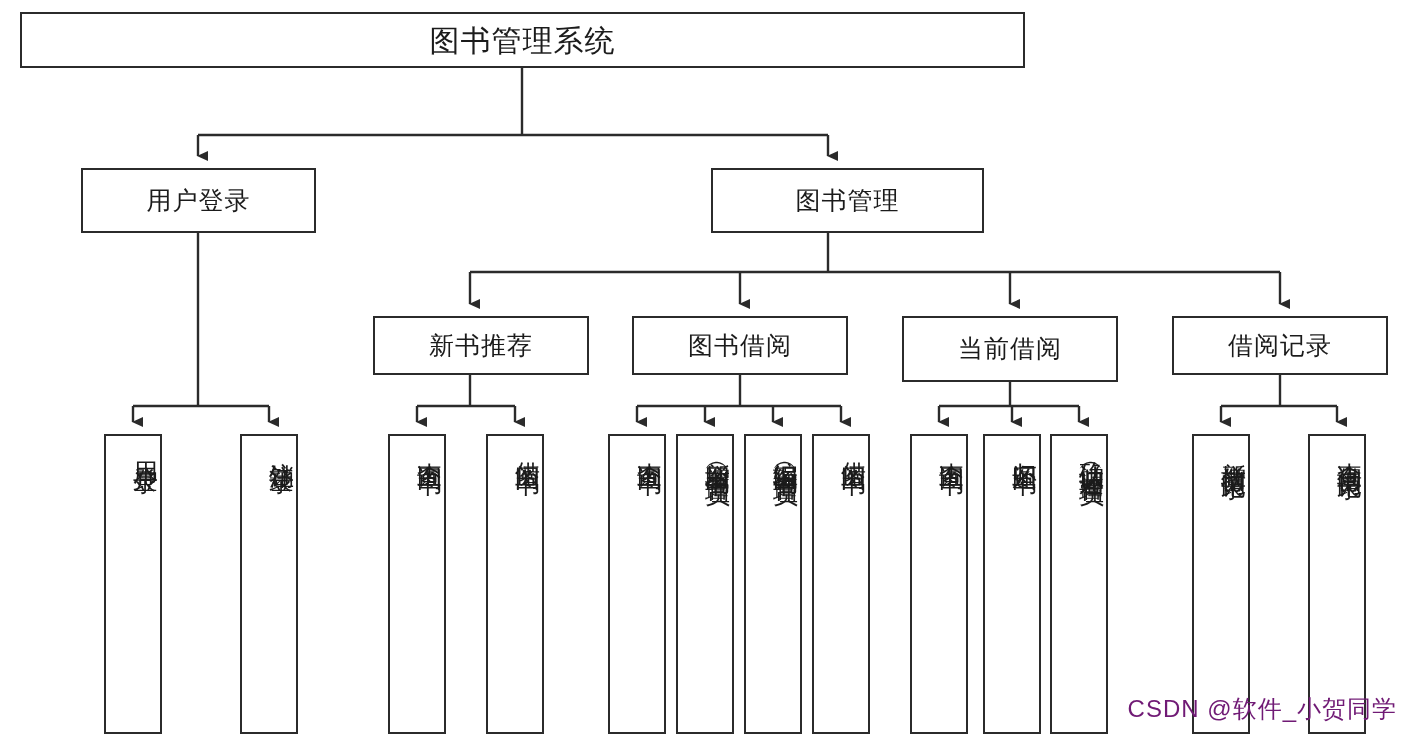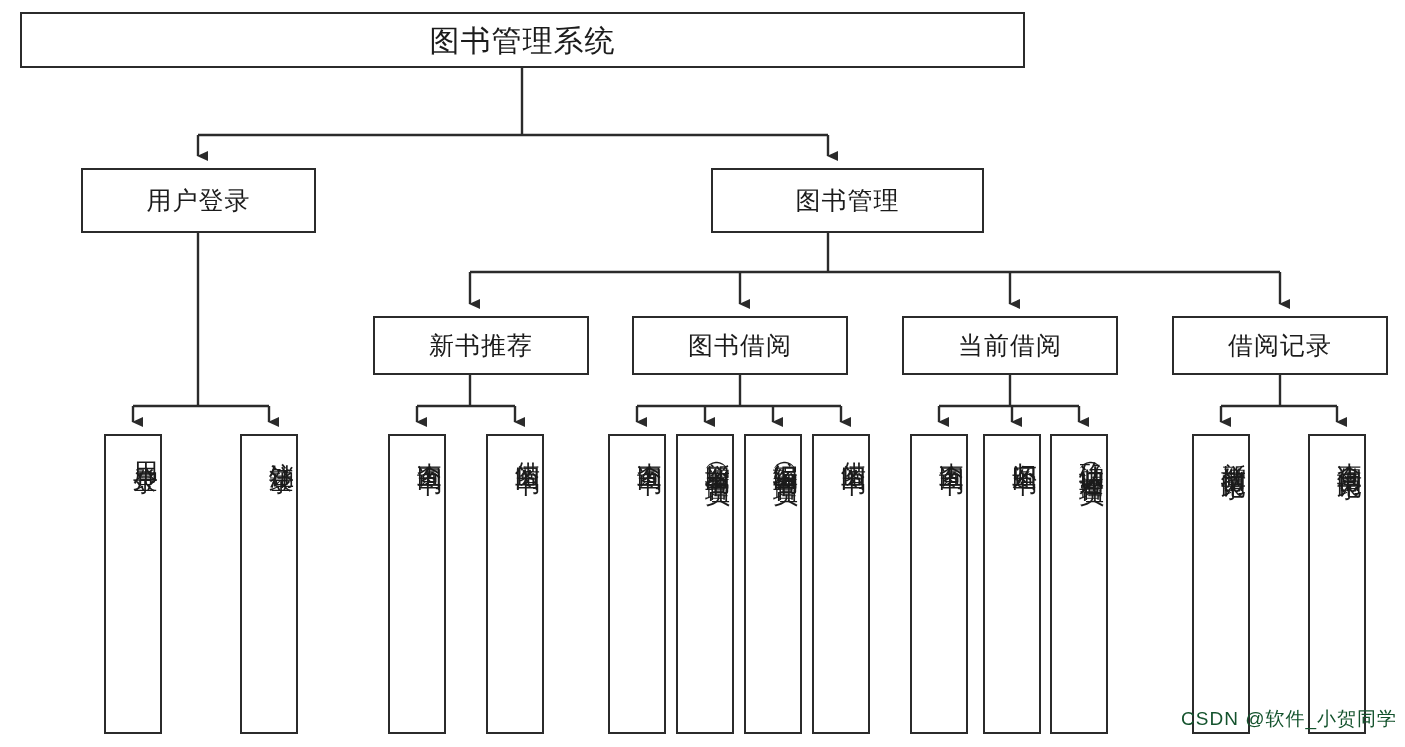--- a/index.html
+++ b/index.html
@@ -53,23 +53,23 @@
   }
   .leaf-inner{
     writing-mode:vertical-rl;
     text-orientation:upright;
     display:block;
     white-space:nowrap;
   }
   .watermark{
     position:absolute;
     right:8px;
-    bottom:15px;
-    font-size:19px;
-    color:#14532d;
+    bottom:22px;
+    font-size:24px;
+    color:#701a75;
     letter-spacing:1px;
     white-space:nowrap;
     z-index:5;
     font-family:"Liberation Sans","DejaVu Sans",sans-serif;
   }
 </style>
 </head>
 <body>
 
 <div id="canvas">
@@ -134,21 +134,21 @@
   <div class="node node-h" style="left:711px;top:168px;width:273px;height:65px;">
     <span>图书管理</span>
   </div>
 
   <div class="node node-h" style="left:362px;top:316px;width:216px;height:59px;margin-left:11px;">
     <span>新书推荐</span>
   </div>
   <div class="node node-h" style="left:632px;top:316px;width:216px;height:59px;">
     <span>图书借阅</span>
   </div>
-  <div class="node node-h" style="left:902px;top:316px;width:216px;height:59px;text-align:center;">
+  <div class="node node-h" style="left:902px;top:316px;width:216px;height:66px;text-align:center;">
     <span>当前借阅</span>
   </div>
   <div class="node node-h" style="left:1172px;top:316px;width:216px;height:59px;text-align:right;">
     <span>借阅记录</span>
   </div>
 
   <div class="node node-leaf" style="left:104px;top:434px;width:58px;height:300px;">
     <span class="leaf-inner">用户登录</span>
   </div>
   <div class="node node-leaf" style="left:240px;top:434px;width:58px;height:300px;">

